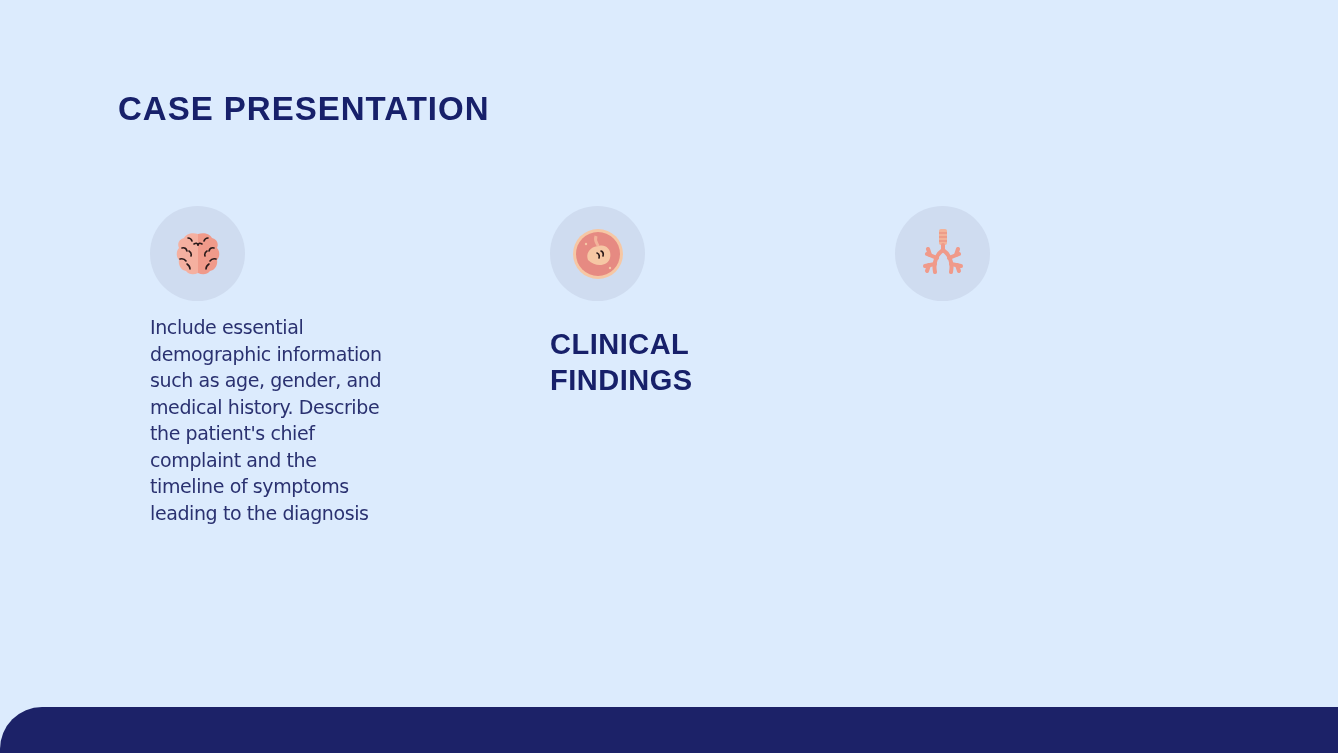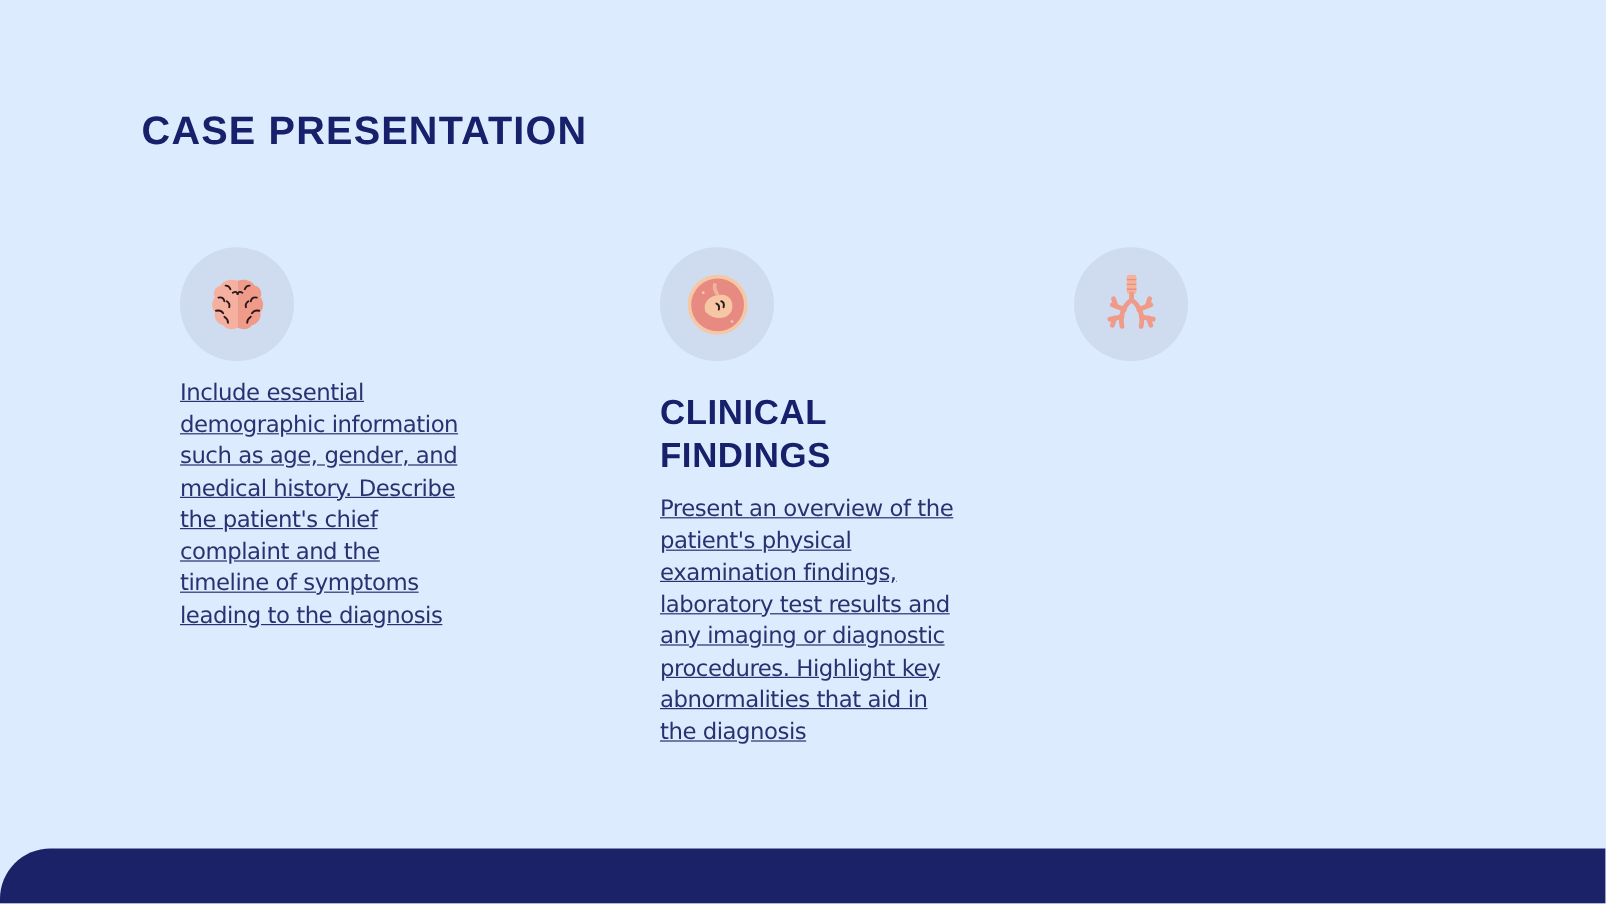--- a/index.html
+++ b/index.html
@@ -55,21 +55,20 @@
       white-space: pre-line;
     }
     .col-body {
       margin: 13px 0 0 0;
       font-family: "DejaVu Sans", sans-serif;
       font-size: 19px;
       line-height: 26.5px;
       color: #2a3170;
       white-space: pre-line;
       letter-spacing: -0.4px;
-      text-decoration: underline;
     }
     .bottom-bar {
       position: absolute;
       left: 0;
       top: 707px;
       width: 1338px;
       height: 46px;
       background: #1c2268;
       border-top-left-radius: 42px;
     }
@@ -120,28 +119,20 @@
       <g stroke="#2a1a1a" stroke-width="1.6" fill="none" stroke-linecap="round">
         <path d="M29 29 q3 1 2 5"></path>
         <path d="M33 27 q3 1 2 5"></path>
       </g>
       <circle cx="18" cy="20" r="1.2" fill="#f6c7a4"></circle>
       <circle cx="42" cy="44" r="1.2" fill="#f6c7a4"></circle>
     </svg>
   </div>
   <h2 class="col-heading">CLINICAL
 FINDINGS</h2>
-  <p class="col-body">Present an overview of the
-patient's physical
-examination findings,
-laboratory test results and
-any imaging or diagnostic
-procedures. Highlight key
-abnormalities that aid in
-the diagnosis</p>
 </div>
 
 <div class="column" style="left:895px;">
   <div class="icon-circle">
     <svg viewBox="0 0 60 60">
       <rect x="26" y="5" width="8" height="16" rx="2" fill="#f3b39a"></rect>
       <g stroke="#e98e80" stroke-width="1.2">
         <line x1="26" y1="9" x2="34" y2="9"></line>
         <line x1="26" y1="13" x2="34" y2="13"></line>
         <line x1="26" y1="17" x2="34" y2="17"></line>

